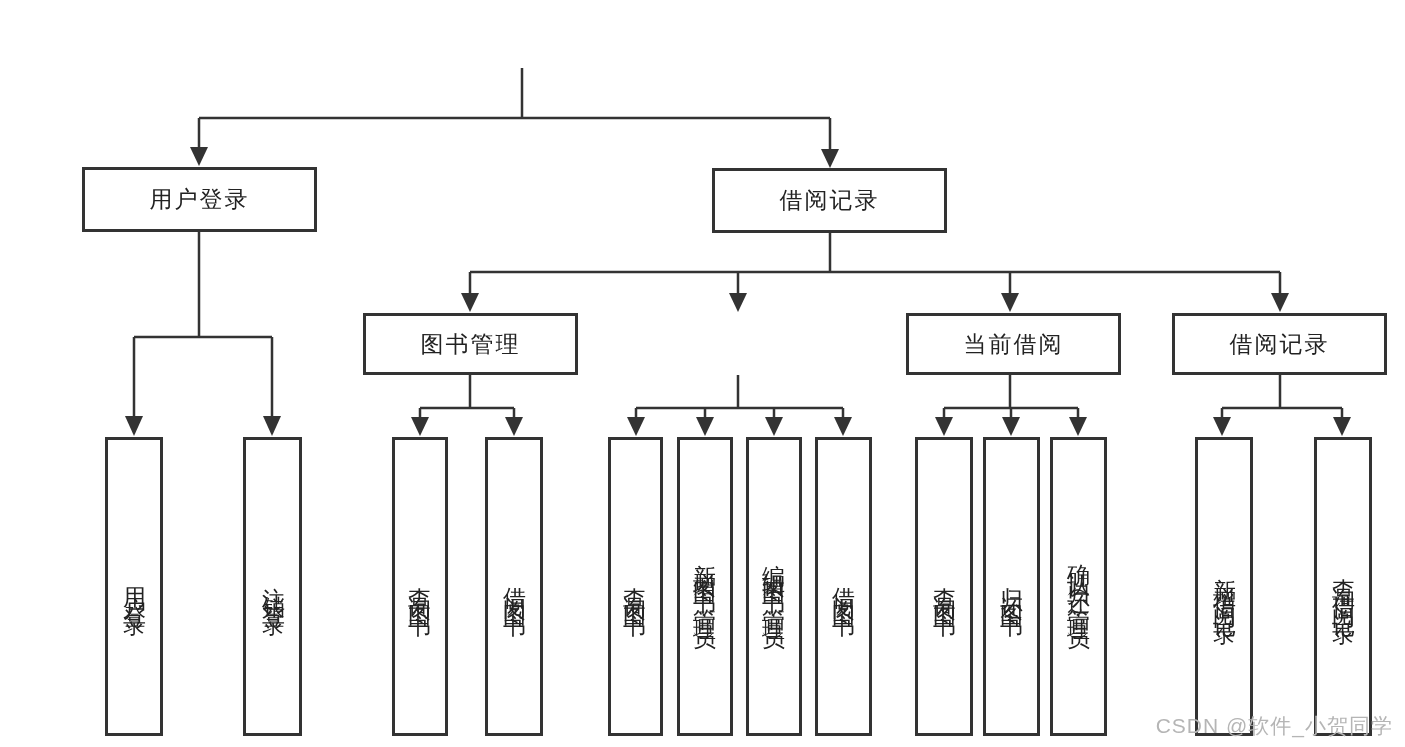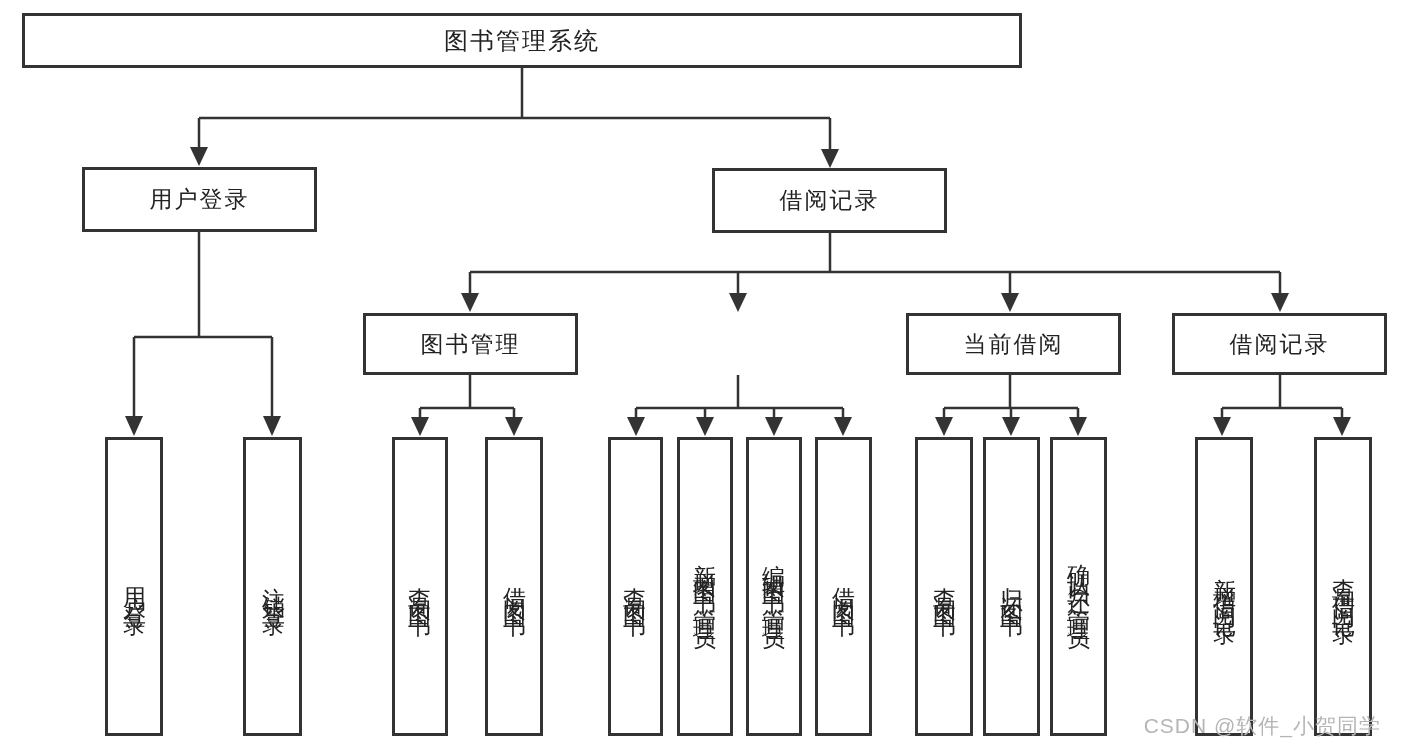--- a/index.html
+++ b/index.html
@@ -19,21 +19,21 @@
     color: var(--text); white-space: nowrap; overflow: hidden;
   }
   .hbox { font-size: 23px; letter-spacing: 2px; }
   .hbox.root { font-size: 24px; }
   .vbox {
     writing-mode: vertical-rl; text-orientation: mixed;
     font-size: 23px; letter-spacing: 9px; line-height: 51px;
     width: 57px; height: 299px; top: 437px;
   }
   .watermark {
-    position: absolute; z-index: 2; right: 24px; top: 712px;
+    position: absolute; z-index: 2; right: 12px; top: 712px;
     font-size: 21px; letter-spacing: 1px; color: var(--watermark);
   }
 </style>
 </head>
 <body>
 
 <div class="stage">
 
   <svg class="wires" viewBox="0 0 1405 747">
     <g>
@@ -71,21 +71,20 @@
       <polygon points="1011,436 1002,417 1020,417"></polygon>
       <polygon points="1078,436 1069,417 1087,417"></polygon>
     </g>
     <g>
       <path d="M1280,375 V408 M1222,408 H1342 M1222,408 V421 M1342,408 V421"></path>
       <polygon points="1222,436 1213,417 1231,417"></polygon>
       <polygon points="1342,436 1333,417 1351,417"></polygon>
     </g>
   </svg>
 
-  <div class="node hbox root" style="left:22px; top:13px; width:1000px; height:55px; line-height:49px;">图书管理系统</div>
 
   <div class="node hbox" style="left:82px; top:167px; width:235px; height:65px; line-height:59px;">用户登录</div>
   <div class="node hbox" style="left:712px; top:168px; width:235px; height:65px; line-height:59px;">借阅记录</div>
 
   <div class="node hbox" style="left:363px; top:313px; width:215px; height:62px; line-height:56px;">图书管理</div>
   <div class="node hbox" style="left:906px; top:313px; width:215px; height:62px; line-height:56px;">当前借阅</div>
   <div class="node hbox" style="left:1172px; top:313px; width:215px; height:62px; line-height:56px;">借阅记录</div>
 
   <div class="node vbox" style="left:105px; width:58px;">用户登录</div>
   <div class="node vbox" style="left:243px; width:59px;">注销登录</div>

